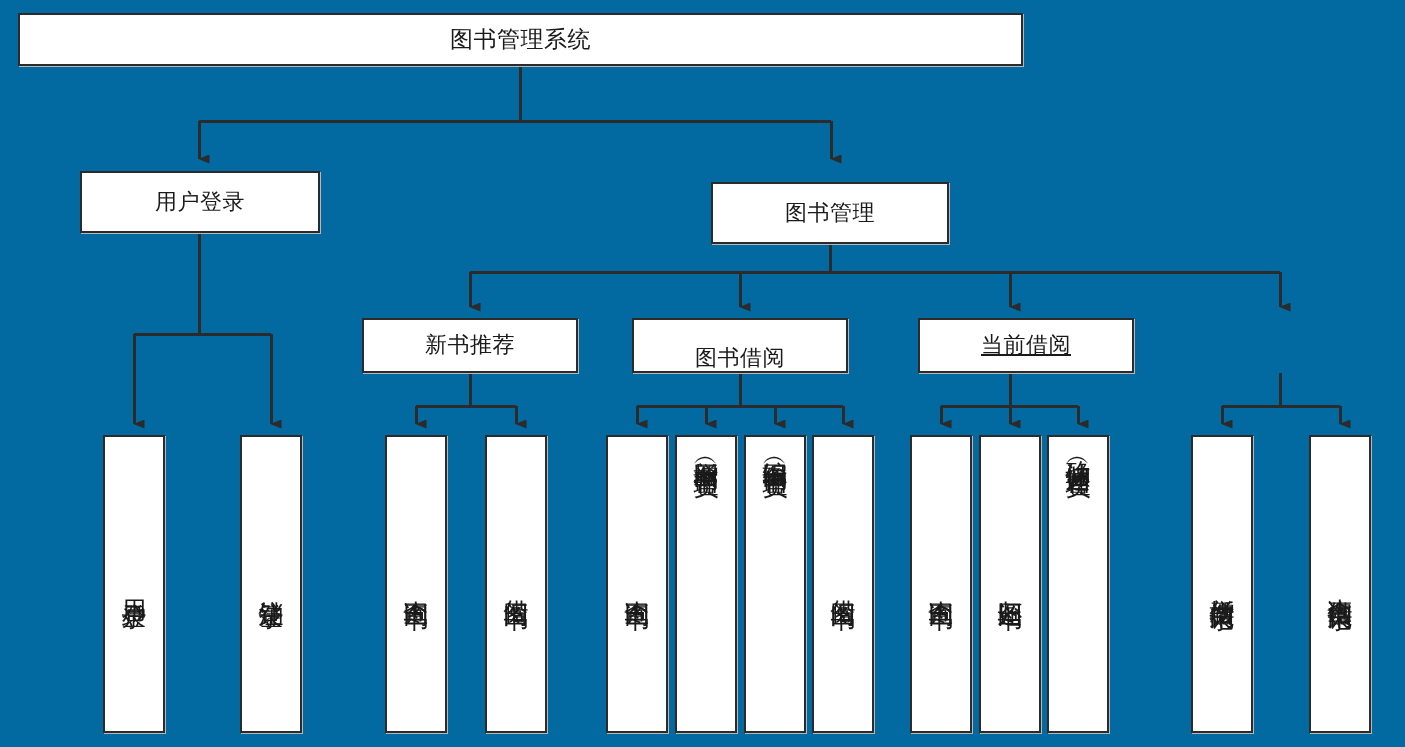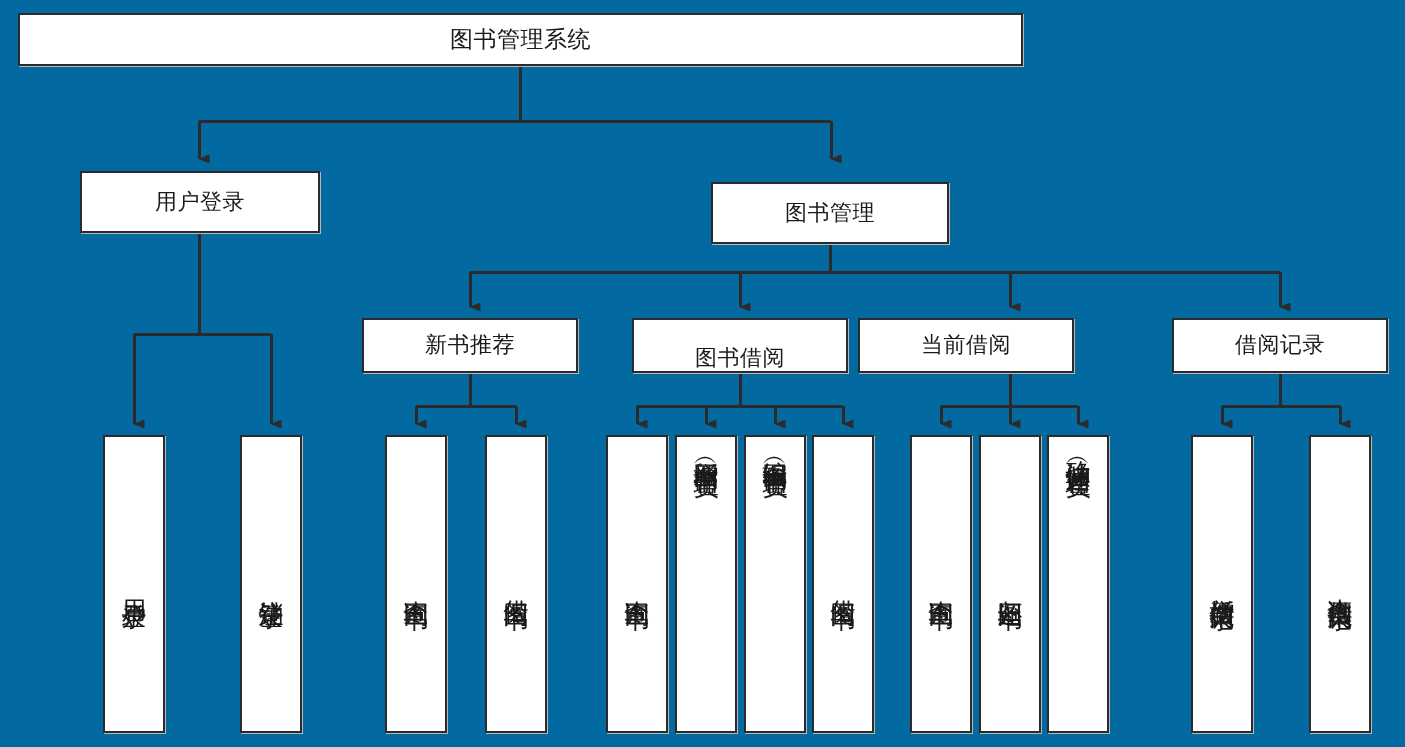--- a/index.html
+++ b/index.html
@@ -150,27 +150,24 @@
   </div>
 
   <div class="node horiz" style="left:362px; top:318px; width:216px; height:55px;">
     <span class="node-label">新书推荐</span>
   </div>
 
   <div class="node horiz" style="left:632px; top:318px; width:216px; height:55px;align-items:flex-end;">
     <span class="node-label">图书借阅</span>
   </div>
 
-  <div class="node horiz" style="left:858px; top:318px; width:216px; height:55px;">
+  <div class="node horiz" style="left:918px; top:318px; width:216px; height:55px;text-decoration:underline;">
     <span class="node-label">当前借阅</span>
   </div>
 
-  <div class="node horiz" style="left:1172px; top:318px; width:216px; height:55px;">
-    <span class="node-label">借阅记录</span>
-  </div>
 
   <div class="node vert" style="left:103px; top:435px; width:62px; height:298px;">
     <span class="node-label">用户登录</span>
   </div>
 
   <div class="node vert" style="left:240px; top:435px; width:62px; height:298px;">
     <span class="node-label">注销登录</span>
   </div>
 
   <div class="node vert" style="left:385px; top:435px; width:62px; height:298px;">

